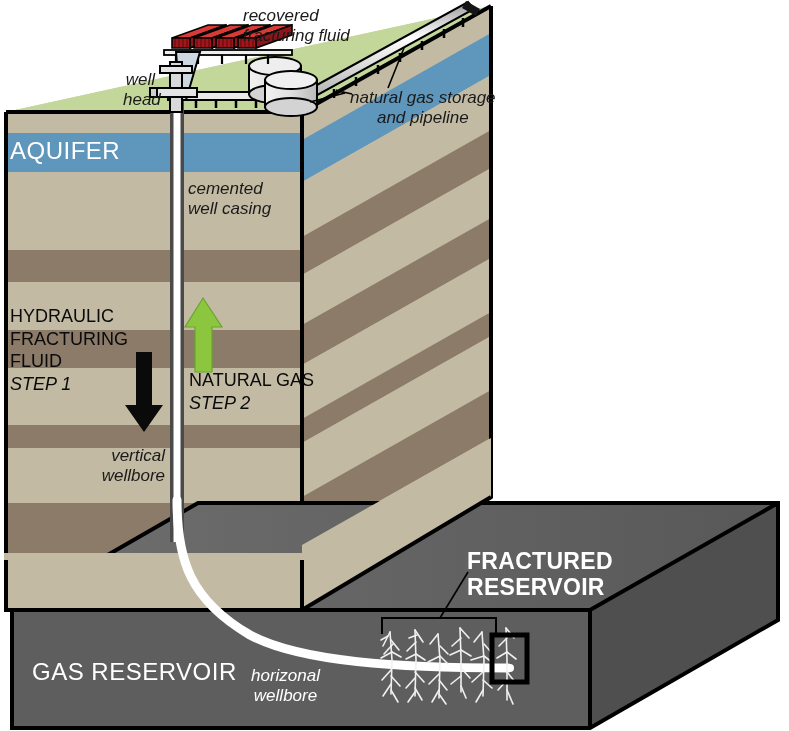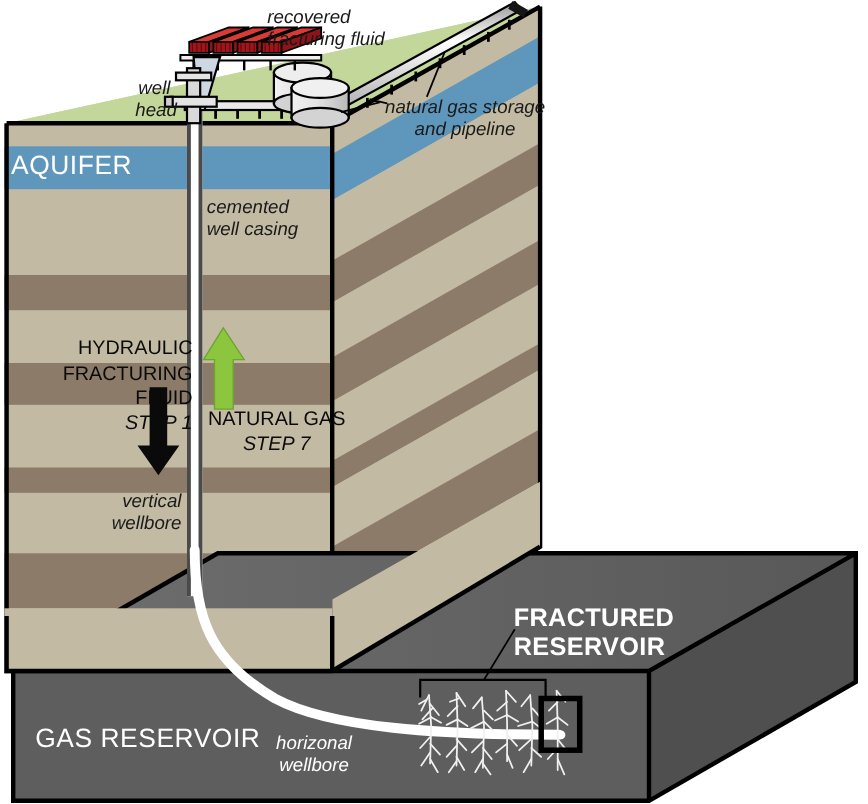--- a/index.html
+++ b/index.html
@@ -340,29 +340,29 @@
   <div>and pipeline</div>
 </div>
 
 <div class="lbl" style="position:absolute; left:10px; top:137px; font-size:24px; color:#ffffff; letter-spacing:0.5px;">AQUIFER</div>
 
 <div class="lbl lbl-italic" style="position:absolute; left:188px; top:179px; font-size:17px; color:#1a1a1a; line-height:1.2;">
   <div>cemented</div>
   <div>well casing</div>
 </div>
 
-<div class="lbl" style="position:absolute; left:10px; top:305px; width:165px; font-size:18px; color:#0a0a0a; line-height:1.25; text-align:right;">
+<div class="lbl" style="position:absolute; left:10px; top:305px; width:165px; font-size:18px; color:#0a0a0a; line-height:1.25; text-align:left;">
   <div>HYDRAULIC</div>
   <div>FRACTURING FLUID</div>
   <div class="lbl-italic">STEP 1</div>
 </div>
 
-<div class="lbl" style="position:absolute; left:189px; top:369px; font-size:18px; color:#0a0a0a; line-height:1.25; text-align:center;">
+<div class="lbl" style="position:absolute; left:189px; top:369px; font-size:18px; color:#0a0a0a; line-height:1.25; text-align:left;">
   <div>NATURAL GAS</div>
-  <div class="lbl-italic">STEP 7</div>
+  <div class="lbl-italic">STEP 2</div>
 </div>
 
 <div class="lbl lbl-italic" style="position:absolute; left:60px; top:446px; width:105px; font-size:17px; color:#1a1a1a; line-height:1.2; text-align:right;">
   <div>vertical</div>
   <div>wellbore</div>
 </div>
 
 <div class="lbl" style="position:absolute; left:32px; top:658px; font-size:24px; color:#ffffff; letter-spacing:0.5px;">GAS RESERVOIR</div>
 
 <div class="lbl lbl-italic" style="position:absolute; left:251px; top:666px; font-size:17px; color:#ffffff; line-height:1.2; text-align:center;">

